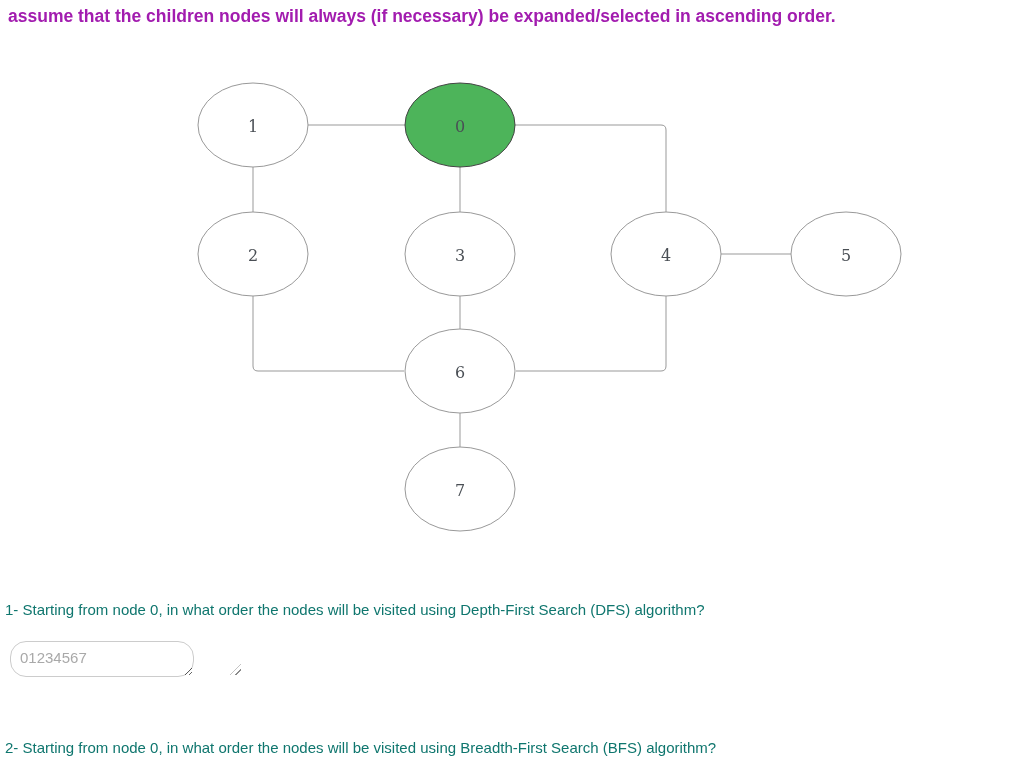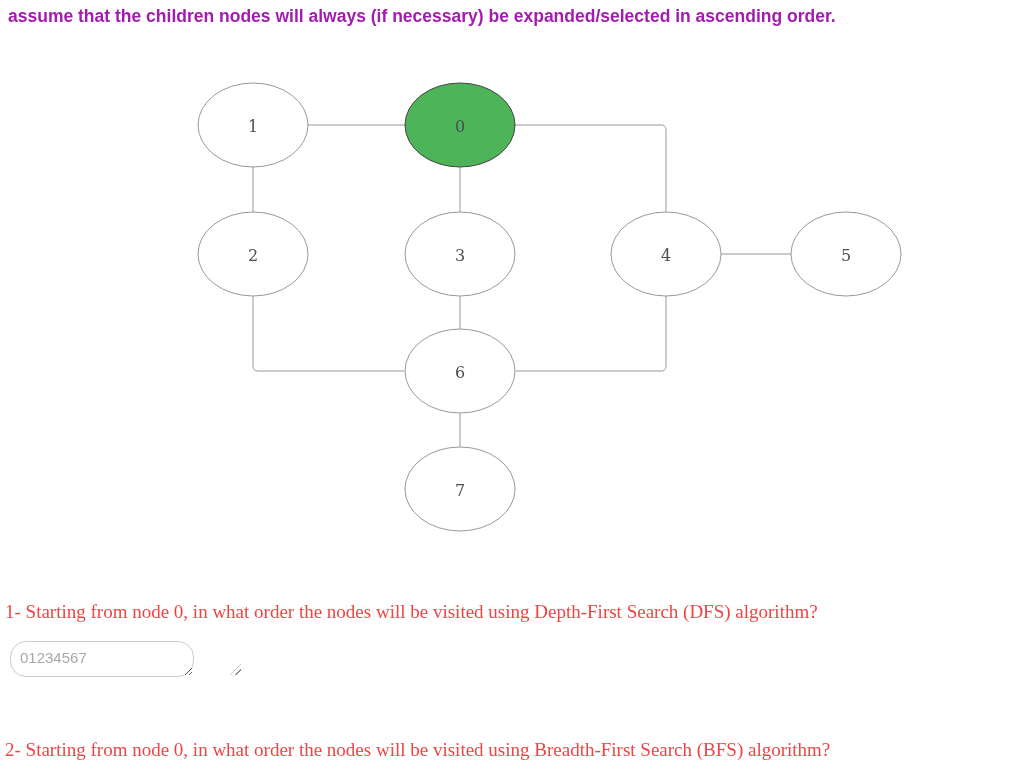--- a/index.html
+++ b/index.html
@@ -12,21 +12,21 @@
     font-size:17.5px;font-weight:700;color:#a21caf;
   }
   #graph{position:absolute;left:0;top:0;width:1011px;height:560px;}
   #graph path{stroke-width:1;}
   #graph ellipse{stroke-width:1;}
   .node-label{
     font-family:"DejaVu Serif",serif;font-size:16px;fill:#4a4f55;
   }
   .question{
     position:absolute;left:5px;width:1000px;
-    font-size:19px;color:#ef4444;line-height:1.15;font-family:Liberation Serif, serif;
+    font-size:15px;color:#0f766e;line-height:1.15;
   }
   .q1{top:601px;}
   .q2{top:739px;}
   textarea.answer{
     position:absolute;left:10px;top:641px;width:184px;height:36px;
     box-sizing:border-box;border:1px solid #cccccc;border-radius:16px;
     padding:7px 9px;font-family:"Liberation Sans",sans-serif;font-size:15px;
     color:#555555;background:#ffffff;resize:both;outline:none;overflow:auto;
   }
   textarea.answer::placeholder{color:#a9a9a9;opacity:1;}

